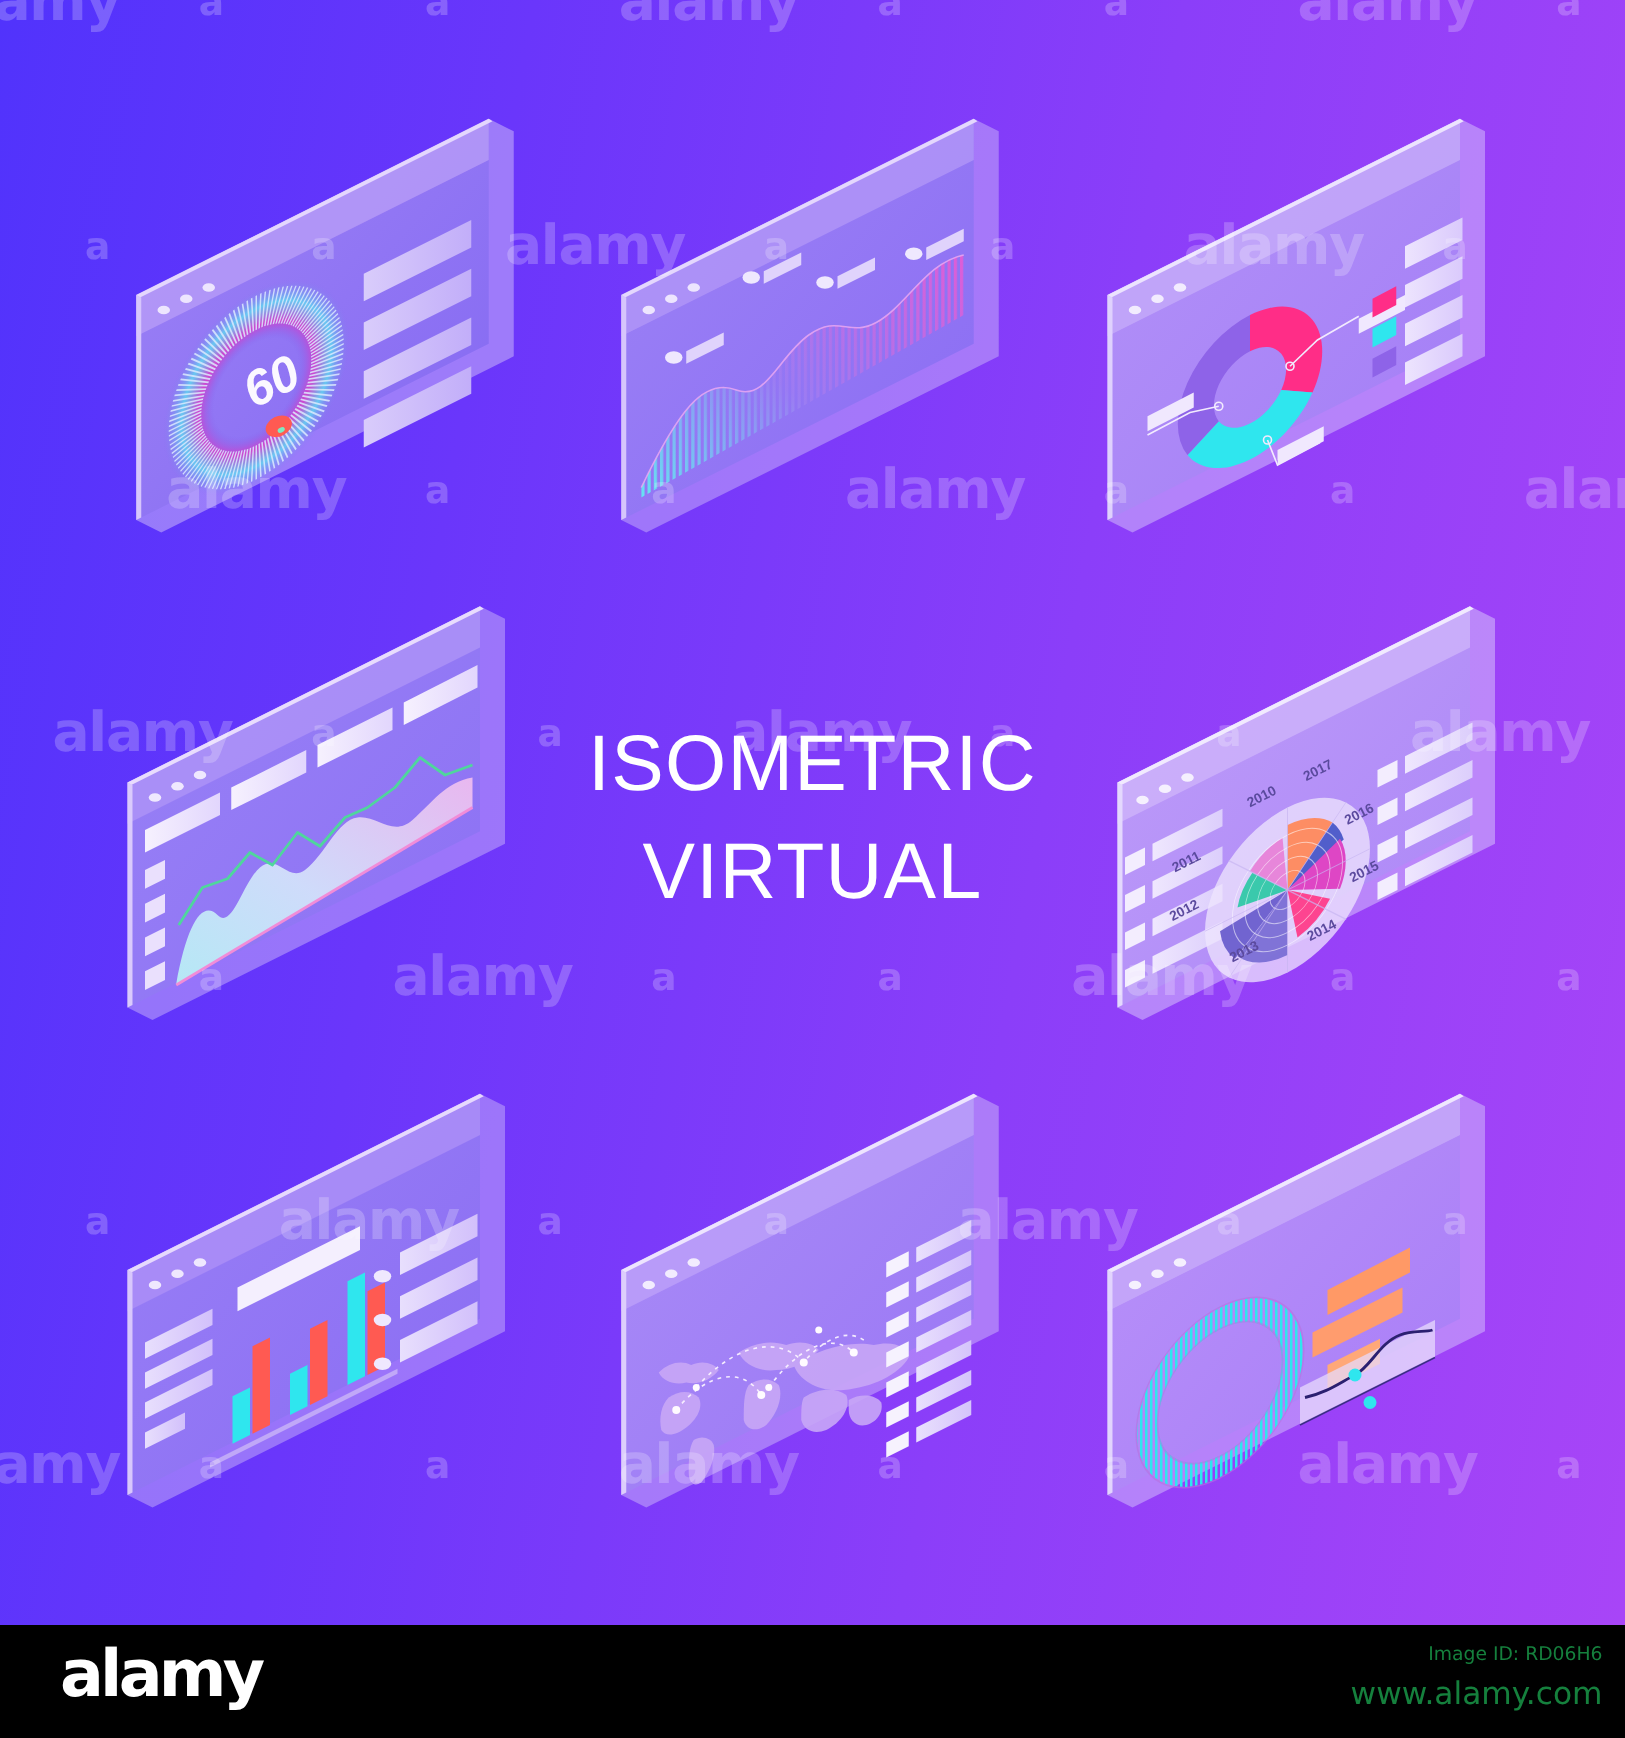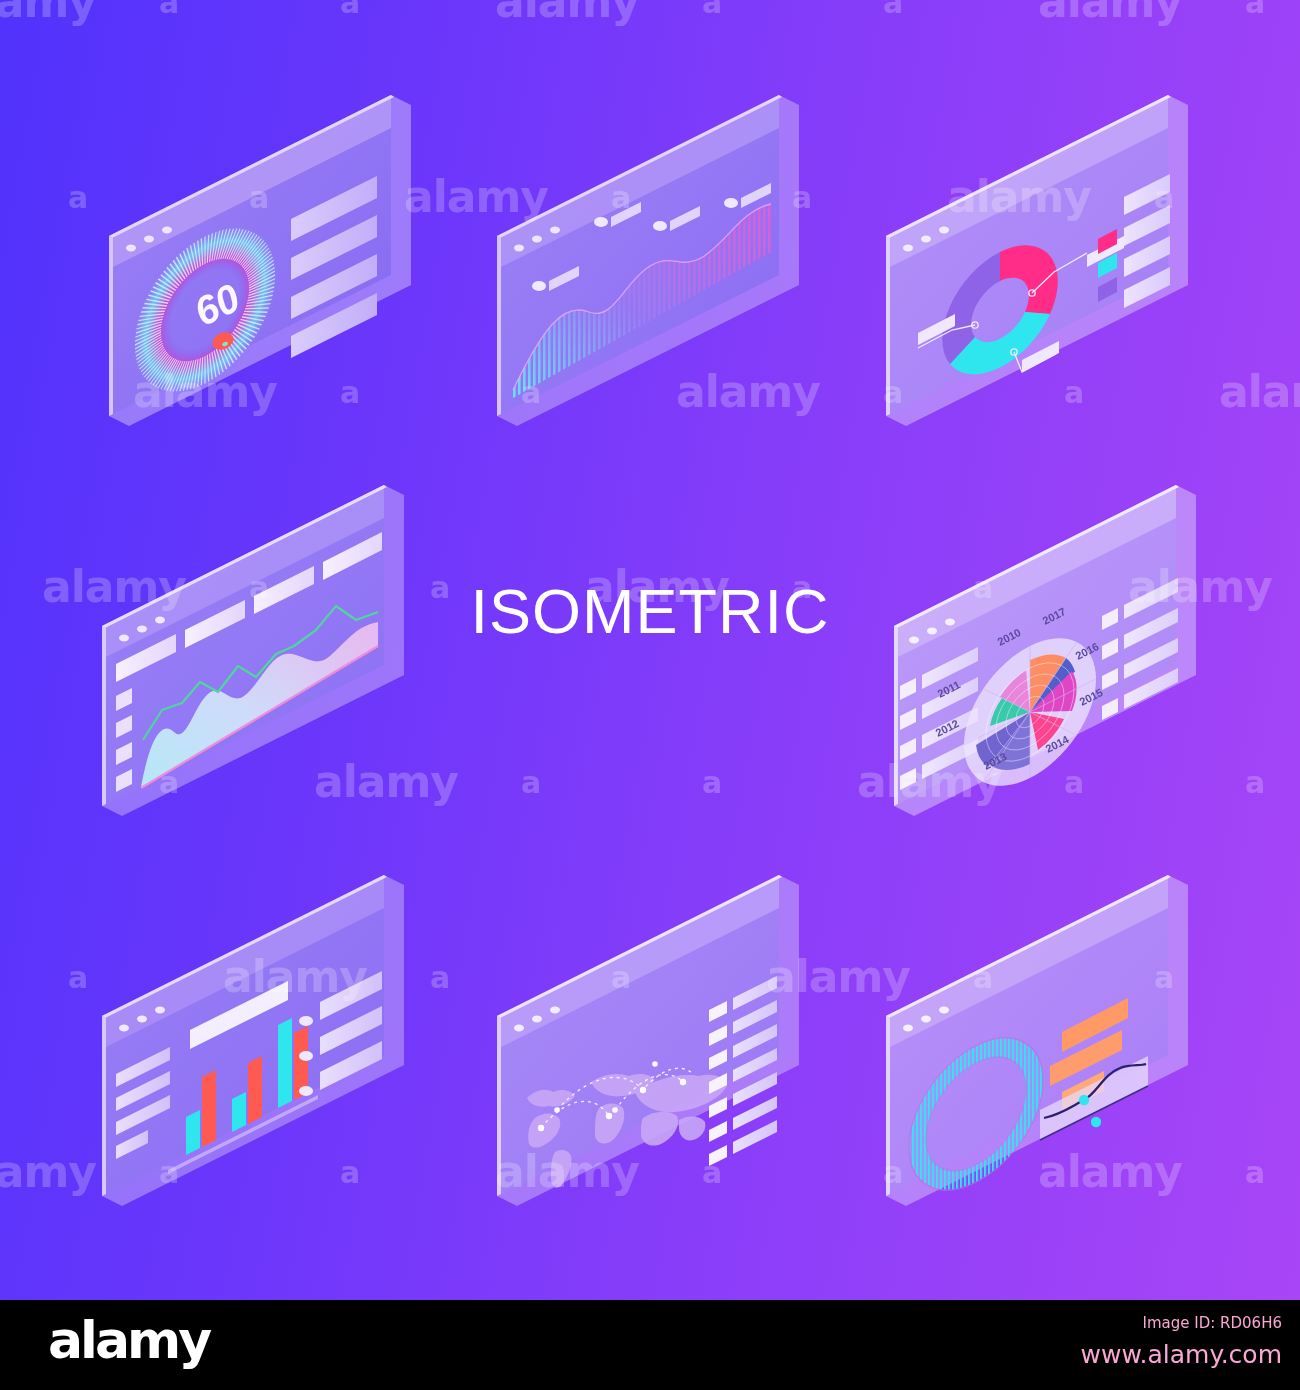--- a/index.html
+++ b/index.html
@@ -68,21 +68,21 @@
     z-index:60;
   }
   #alamy-logo{
     position:absolute;left:48px;top:14px;
     color:#fff;font-size:52px;font-weight:bold;
     font-family:"DejaVu Sans",sans-serif;
     letter-spacing:-3px;line-height:1;
   }
   #footer-right{
     position:absolute;right:18px;top:12px;
-    text-align:right;color:#f9a8d4;
+    text-align:right;color:#15803d;
     font-family:"DejaVu Sans",sans-serif;
   }
   #image-id{font-size:15px;line-height:1.5;}
   #alamy-url{font-size:25px;line-height:1.6;}
 </style>
 </head>
 <body>
 
 <div id="stage">
 
@@ -712,20 +712,21 @@
             <path d="M172,258 C190,254 200,246 212,240 C224,234 232,214 248,208 C258,204 268,206 274,204" fill="none" stroke="#2B2070" stroke-width="2.3"></path>
             <circle cx="212" cy="240" r="5.2" fill="#2FE6EE"></circle>
             <circle cx="224" cy="262" r="5.2" fill="#2FE6EE"></circle>
           </g>
         </svg>
       </div>
     </div>
 
     <div id="title">
       <div>ISOMETRIC</div>
+      <div>VIRTUAL</div>
     </div>
 
     <div id="watermark">
         <span class="wm word" style="left:-48px;top:-20px;">alamy</span>
         <span class="wm glyph" style="left:159px;top:-12px;">a</span>
         <span class="wm glyph" style="left:340px;top:-12px;">a</span>
         <span class="wm word" style="left:495px;top:-20px;">alamy</span>
         <span class="wm glyph" style="left:702px;top:-12px;">a</span>
         <span class="wm glyph" style="left:883px;top:-12px;">a</span>
         <span class="wm word" style="left:1038px;top:-20px;">alamy</span>

